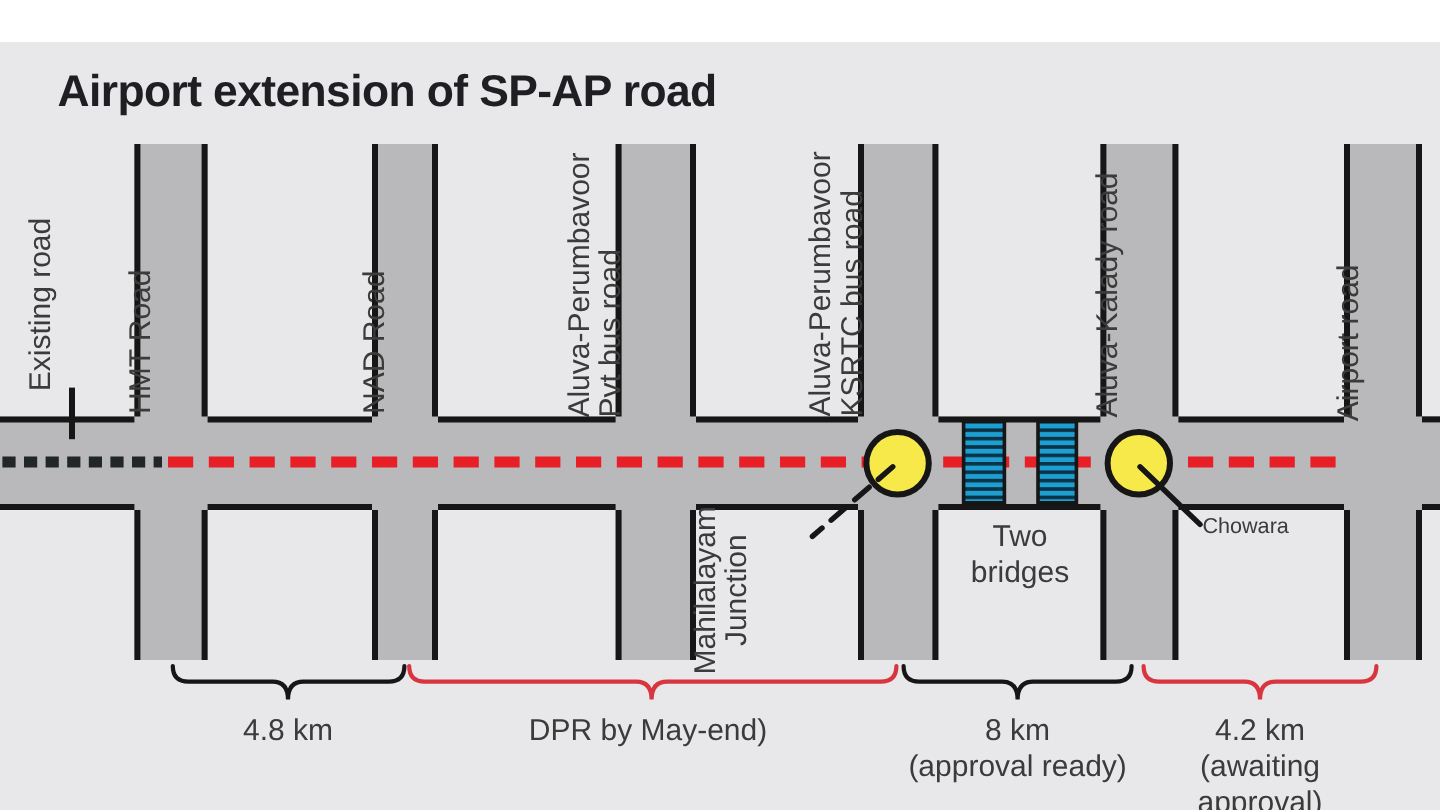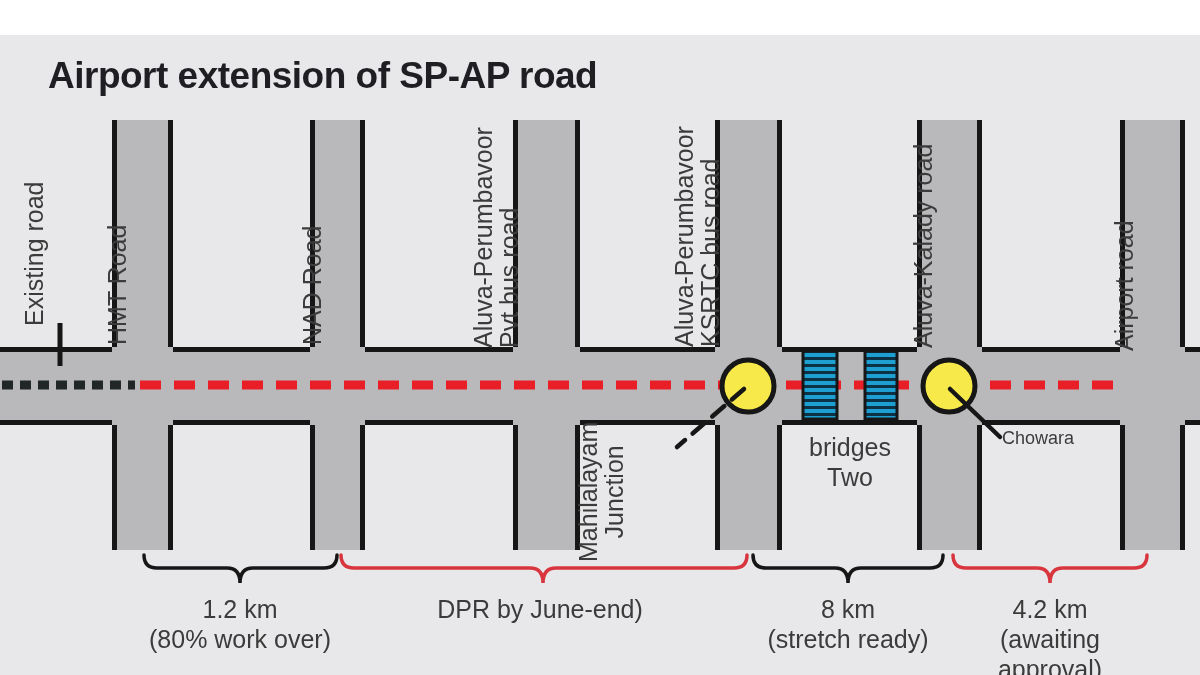--- a/index.html
+++ b/index.html
@@ -139,34 +139,33 @@
   </div>
 
   <div class="vlabel centered" style="left:627px;top:475px;">
     <div>Mahilalayam</div>
     <div>Junction</div>
   </div>
 
   <div class="hlabel" style="left:1002px;top:389px;">Chowara</div>
 
   <div class="center-block" style="left:788px;top:397px;width:124px;">
+    <div>Two</div>
     <div>bridges</div>
-    <div>Two</div>
   </div>
 
   <div class="center-block" style="left:60px;top:559px;width:360px;">
-    <div class="dist">1.2 km</div>
-    <div>(80% work over)</div>
+    <div class="dist">4.8 km</div>
   </div>
   <div class="center-block" style="left:360px;top:559px;width:360px;">
-    <div>DPR by June-end)</div>
+    <div>DPR by May-end)</div>
   </div>
   <div class="center-block" style="left:668px;top:559px;width:360px;">
     <div class="dist">8 km</div>
-    <div>(stretch ready)</div>
+    <div>(approval ready)</div>
   </div>
   <div class="center-block" style="left:870px;top:559px;width:360px;">
     <div class="dist">4.2 km</div>
     <div>(awaiting</div>
     <div>approval)</div>
   </div>
 
 </div>
 
 </body></html>

